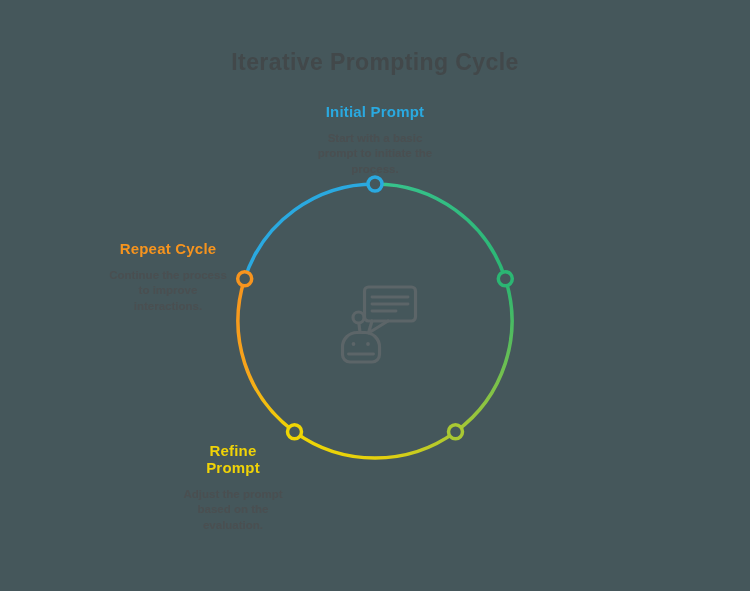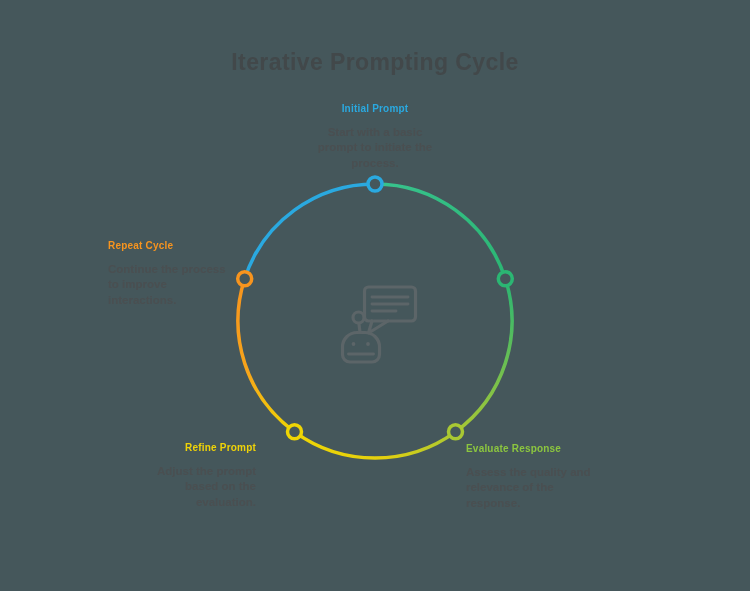--- a/index.html
+++ b/index.html
@@ -20,36 +20,36 @@
     font-size:23px;
     font-weight:800;
     letter-spacing:.4px;
     color:#42484A;
     margin:0;
   }
   .step{
     position:absolute;
   }
   .step .label{
-    font-size:10px;
+    font-size:15px;
     font-weight:bold;
     margin-bottom:11px;
     letter-spacing:.2px;
   }
   .step .desc{
     font-size:11.5px;
     line-height:1.34;
     color:#4A4F51;
     font-weight:600;
   }
   .step-top{left:314px;top:103px;width:122px;text-align:center;}
   .step-right{left:524px;top:249px;width:114px;text-align:left;}
   .step-bottom-right{left:466px;top:443px;width:126px;text-align:left;}
-  .step-bottom-left{right:494px;top:442px;width:102px;text-align:right;}
-  .step-left{right:522px;top:240px;width:120px;text-align:left;}
+  .step-bottom-left{right:466px;top:442px;width:102px;text-align:center;}
+  .step-left{right:522px;top:240px;width:120px;text-align:center;}
   svg{position:absolute;left:0;top:0;}
 </style>
 </head>
 <body>
 
 <div class="stage">
 
   <h1 class="title">Iterative Prompting Cycle</h1>
 
   <svg width="750" height="591" viewBox="0 0 750 591">
@@ -109,24 +109,20 @@
       <circle cx="358.5" cy="317.5" r="5.5"></circle>
     </g>
   </svg>
 
   <div class="step step-top">
     <div class="label" style="color: rgb(42, 169, 224);">Initial Prompt</div>
     <div class="desc">Start with a basic prompt to initiate the process.</div>
   </div>
 
 
-  <div class="step step-bottom-right">
-    <div class="label" style="color: rgb(140, 198, 63);">Evaluate Response</div>
-    <div class="desc">Assess the quality and relevance of the response.</div>
-  </div>
 
   <div class="step step-bottom-left">
     <div class="label" style="color: rgb(240, 211, 7);">Refine Prompt</div>
     <div class="desc">Adjust the prompt based on the evaluation.</div>
   </div>
 
   <div class="step step-left">
     <div class="label" style="color: rgb(247, 148, 30);">Repeat Cycle</div>
     <div class="desc">Continue the process to improve interactions.</div>
   </div>

